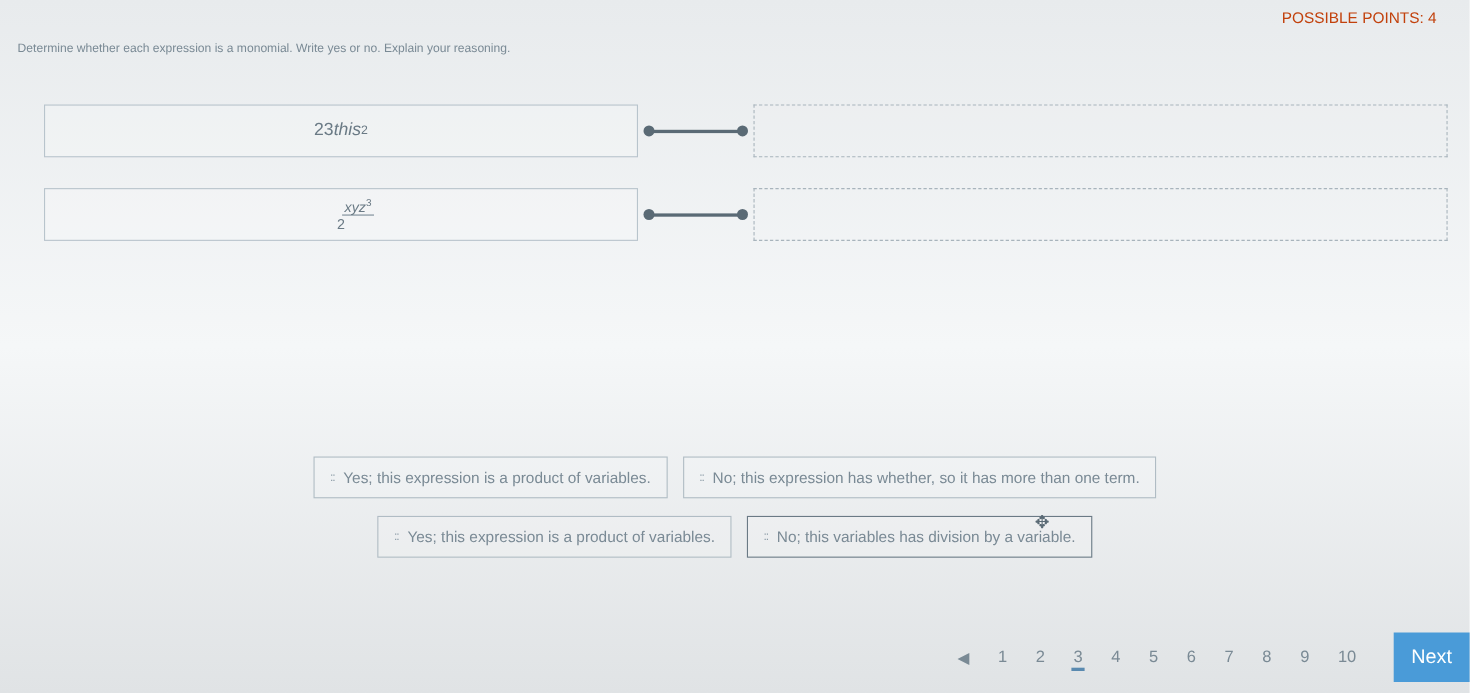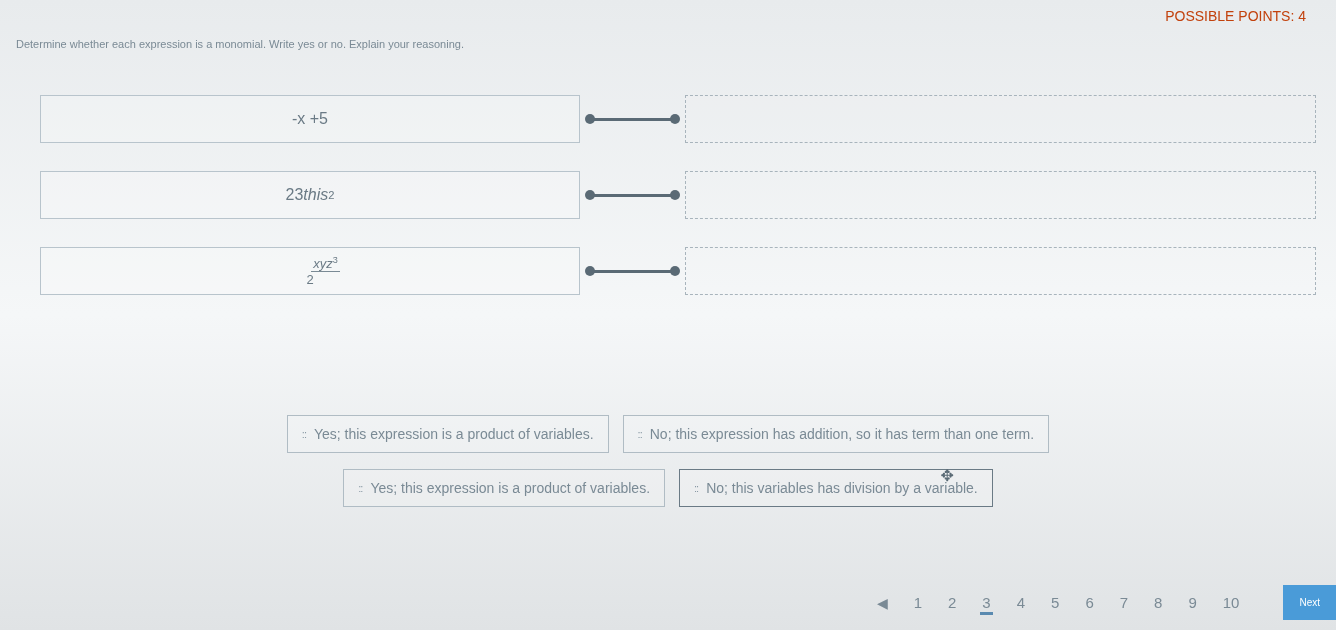--- a/index.html
+++ b/index.html
@@ -134,47 +134,40 @@
       border-bottom: 3px solid #5a8ab0;
       padding-bottom: 1px;
     }
     .nav-prev {
       font-size: 14px;
     }
     .next-btn {
       background: #4a9bd8;
       color: #fff;
       padding: 12px 16px;
-      font-size: 10px;
+      font-size: 18px;
       cursor: pointer;
-      margin-left: 20px;
+      margin-left: 10px;
     }
     .cursor-icon {
       position: absolute;
       bottom: 145px;
       right: 382px;
       font-size: 16px;
       color: #5a6a75;
       pointer-events: none;
     }
   </style>
 </head>
 <body>
 
 <div class="points">POSSIBLE POINTS: 4</div>
 <div class="question">Determine whether each expression is a monomial. Write yes or no. Explain your reasoning.</div>
 
 <div class="match-area" id="match-area">
-    <div class="match-row">
-      <div class="expr-box">-x +5</div>
-      <div class="connector">
-        <div class="connector-line"></div>
-      </div>
-      <div class="drop-box"></div>
-    </div>
     <div class="match-row">
       <div class="expr-box">23<i>this</i><sup>2</sup></div>
       <div class="connector">
         <div class="connector-line"></div>
       </div>
       <div class="drop-box"></div>
     </div>
     <div class="match-row">
       <div class="expr-box">
         <span class="frac">
@@ -190,21 +183,21 @@
   </div>
 
 <div class="answers">
   <div class="answers-row" id="answers-row-1">
       <div class="answer-chip">
         <span class="grip">::</span>
         <span>Yes; this expression is a product of variables.</span>
       </div>
       <div class="answer-chip">
         <span class="grip">::</span>
-        <span>No; this expression has addition, so it has term than one term.</span>
+        <span>No; this expression has whether, so it has more than one term.</span>
       </div>
     </div>
   <div class="answers-row" id="answers-row-2">
       <div class="answer-chip">
         <span class="grip">::</span>
         <span>Yes; this expression is a product of variables.</span>
       </div>
       <div class="answer-chip selected">
         <span class="grip">::</span>
         <span>No; this variables has division by a variable.</span>

